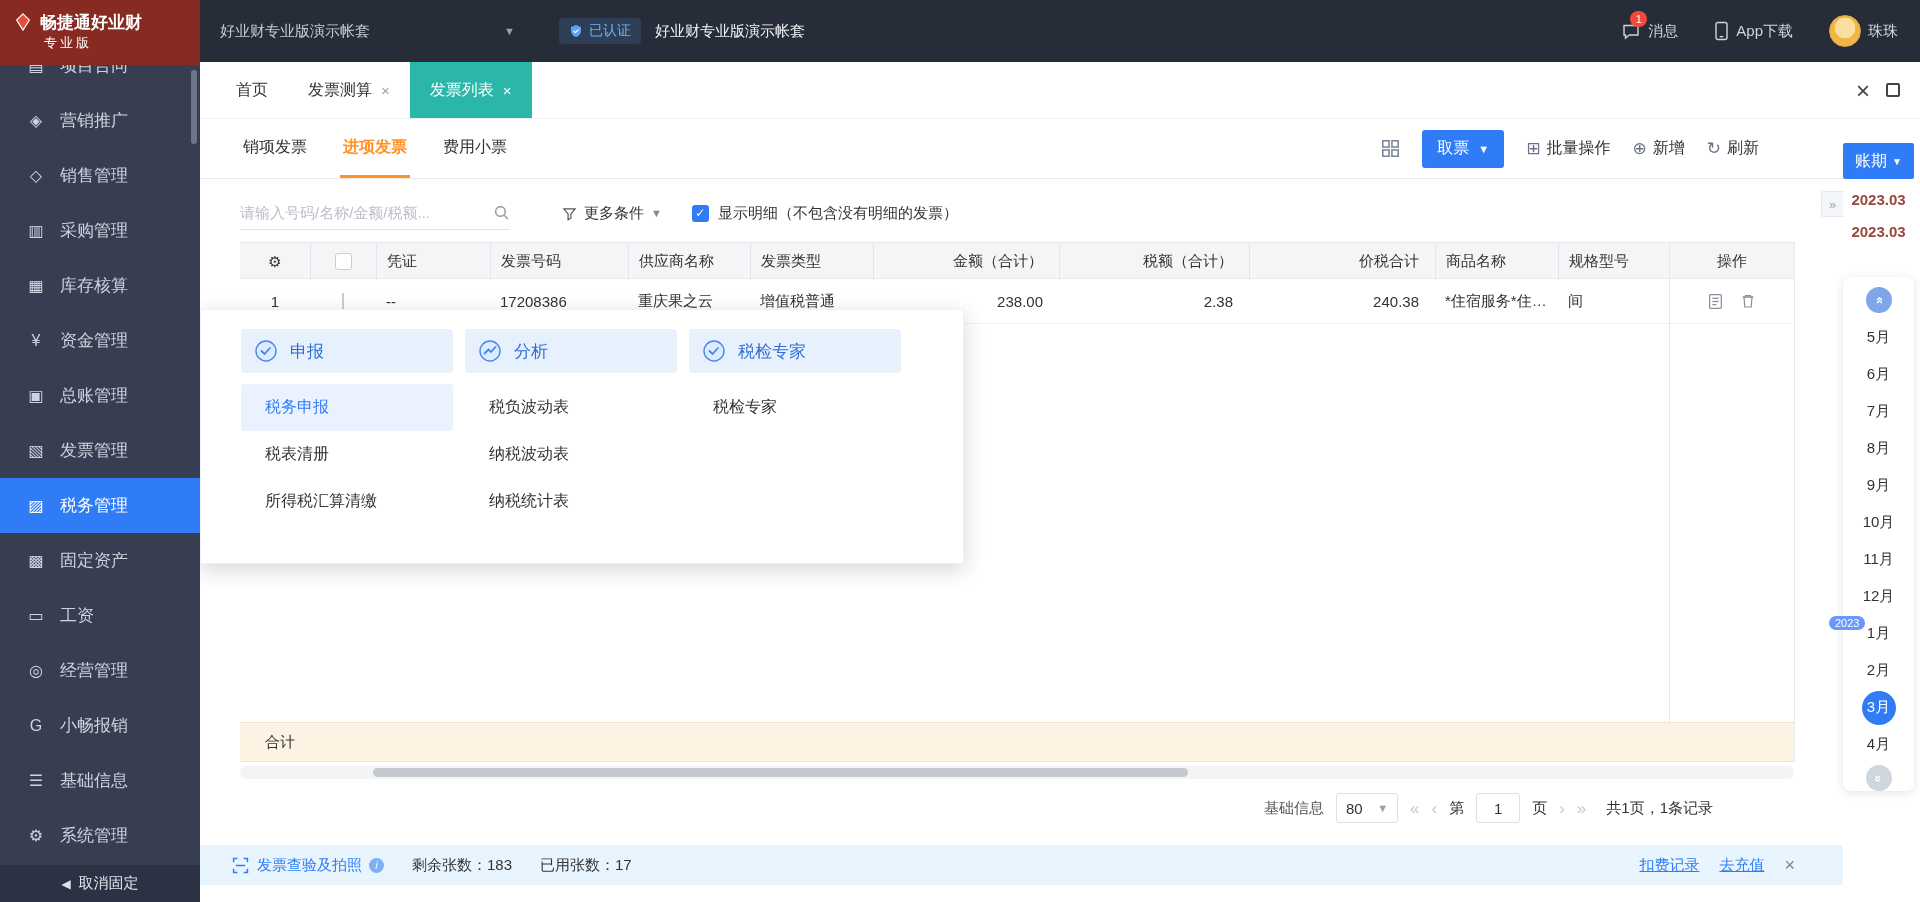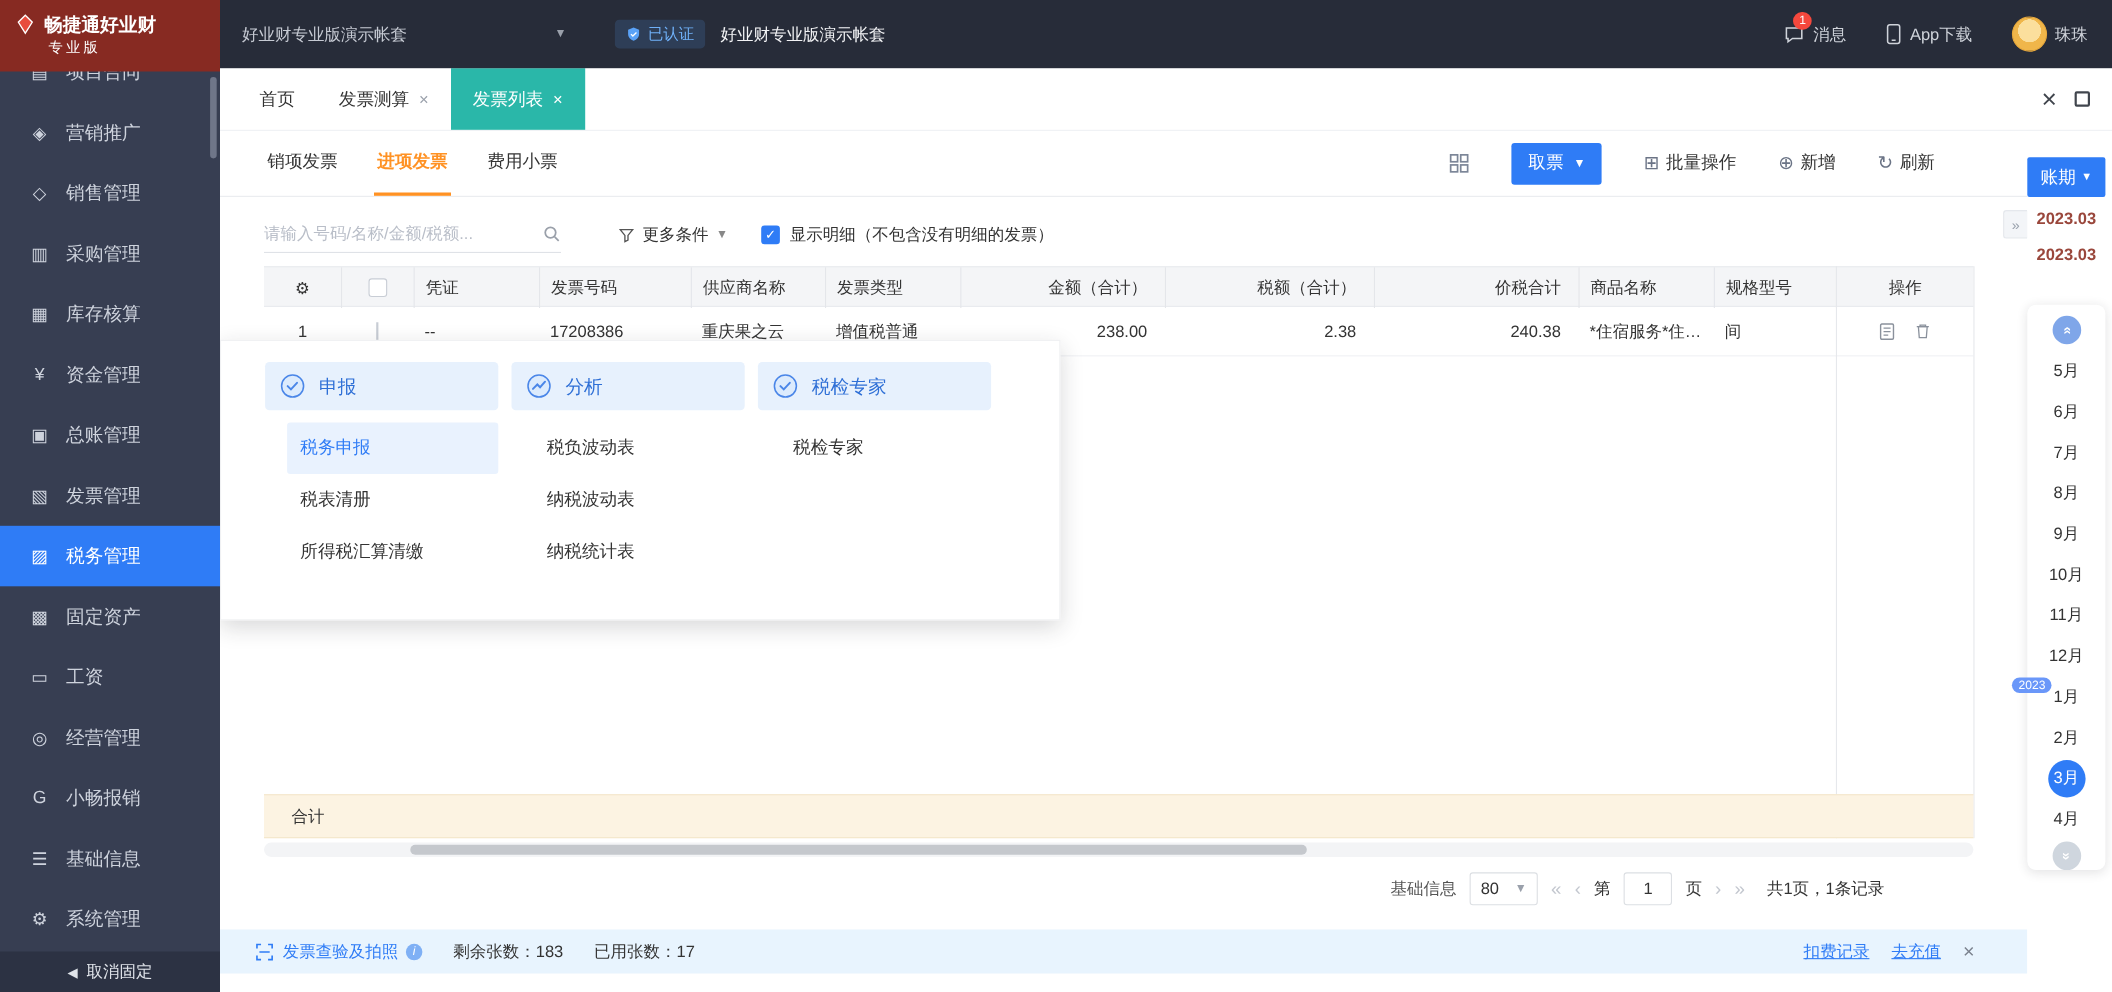--- a/index.html
+++ b/index.html
@@ -41,21 +41,21 @@
   .tab.active .tab-close { color:#fff; }
   .win-close { position:absolute; right:50px; top:0; height:57px; display:flex; align-items:center; font-size:24px; color:#40454d; cursor:pointer; }
   .win-max { position:absolute; right:20px; top:21px; width:14px; height:14px; border:2px solid #40454d; border-radius:2px; cursor:pointer; }
   .body-row { flex:1; display:flex; min-height:0; }
   .workspace { flex:1; position:relative; background:#fff; min-width:0; }
   
   .subtab-row { position:absolute; left:0; top:0; width:100%; height:60px; border-bottom:1px solid #e9ebef; display:flex; align-items:center; }
   .subtabs { display:flex; margin-left:40px; height:100%; }
   .subtab { padding:0 3px; margin-right:30px; display:flex; align-items:center; font-size:16px; color:#333; cursor:pointer; border-bottom:3px solid transparent; }
   .subtab.active { color:#ff9224; border-bottom-color:#ff9224; font-weight:bold; }
-  .tool-cluster { margin-left:auto; display:flex; align-items:center; gap:38px; padding-right:84px; }
+  .tool-cluster { margin-left:auto; display:flex; align-items:center; gap:22px; padding-right:84px; }
   .btn-primary { background:#2f7cf6; color:#fff; border:none; border-radius:3px; height:38px; padding:0 15px; font-size:16px; display:flex; align-items:center; gap:9px; cursor:pointer; font-family:inherit; }
   .btn-primary .caret2 { font-size:11px; }
   .tool-btn { display:flex; align-items:center; gap:6px; font-size:16px; color:#333; cursor:pointer; background:none; border:none; font-family:inherit; white-space:nowrap; }
   .tool-icon { color:#6b7486; font-size:17px; line-height:1; }
   .grid-toggle { display:flex; align-items:center; cursor:pointer; }
   
   .filter-row { position:absolute; left:40px; top:76px; height:36px; display:flex; align-items:center; }
   .search-box { width:270px; height:34px; border-bottom:1px solid #dfe2e7; display:flex; align-items:center; gap:6px; }
   .search-box input { border:none; outline:none; flex:1; font-size:15px; color:#333; font-family:inherit; background:transparent; }
   .search-box input::placeholder { color:#b9bec8; }
@@ -97,21 +97,21 @@
   .bb-stat { color:#333; margin-left:28px; }
   .bb-right { margin-left:auto; display:flex; align-items:center; gap:20px; }
   .bb-right .ulink { color:#2f7cf6; text-decoration:underline; cursor:pointer; }
   .bb-close { color:#7b828e; font-size:18px; cursor:pointer; }
   
   .tax-popup { position:absolute; left:200px; top:309px; width:764px; height:255px; background:#fff; box-shadow:0 6px 20px rgba(31,35,41,.18); border:1px solid #f0f1f3; z-index:45; display:flex; gap:12px; padding:19px 39px 0 40px; }
   .tp-col { width:212px; flex:none; }
   .tp-head { height:44px; background:#e7f1fd; border-radius:4px; display:flex; align-items:center; gap:10px; padding-left:11px; font-size:17px; color:#2e6fd6; }
   .tp-ico { display:inline-flex; }
   .tp-items { margin-top:11px; }
-  .tp-item { height:47px; display:flex; align-items:center; padding-left:12px; font-size:16px; color:#333; cursor:pointer; border-radius:3px; white-space:nowrap;margin-left:20px; }
+  .tp-item { height:47px; display:flex; align-items:center; padding-left:24px; font-size:16px; color:#333; cursor:pointer; border-radius:3px; white-space:nowrap; }
   .tp-item.active { background:#e9f2fe; color:#2f7cf6; }
   
   .period { width:77px; flex:none; position:relative; background:#fff; }
   .collapse-handle { position:absolute; left:-22px; top:72px; width:22px; height:26px; background:#f3f5f8; border:1px solid #e3e6eb; border-right:none; border-radius:3px 0 0 3px; display:flex; align-items:center; justify-content:center; color:#9aa2ad; font-size:13px; cursor:pointer; z-index:5; }
   .period-btn { position:absolute; left:0; top:24px; width:71px; height:36px; background:#2f7cf6; color:#fff; font-size:16px; display:flex; align-items:center; justify-content:center; gap:5px; cursor:pointer; border-radius:2px; }
   .p-caret { font-size:10px; }
   .p-date { position:absolute; left:0; width:71px; text-align:center; font-size:15px; font-weight:bold; color:#9a473c; }
   .p-date.start { top:72px; }
   .p-date.end { top:104px; }
   .months-card { position:absolute; left:0; top:158px; width:71px; height:514px; background:#fff; border-radius:8px; box-shadow:0 2px 10px rgba(31,35,41,.12); padding-top:10px; }

